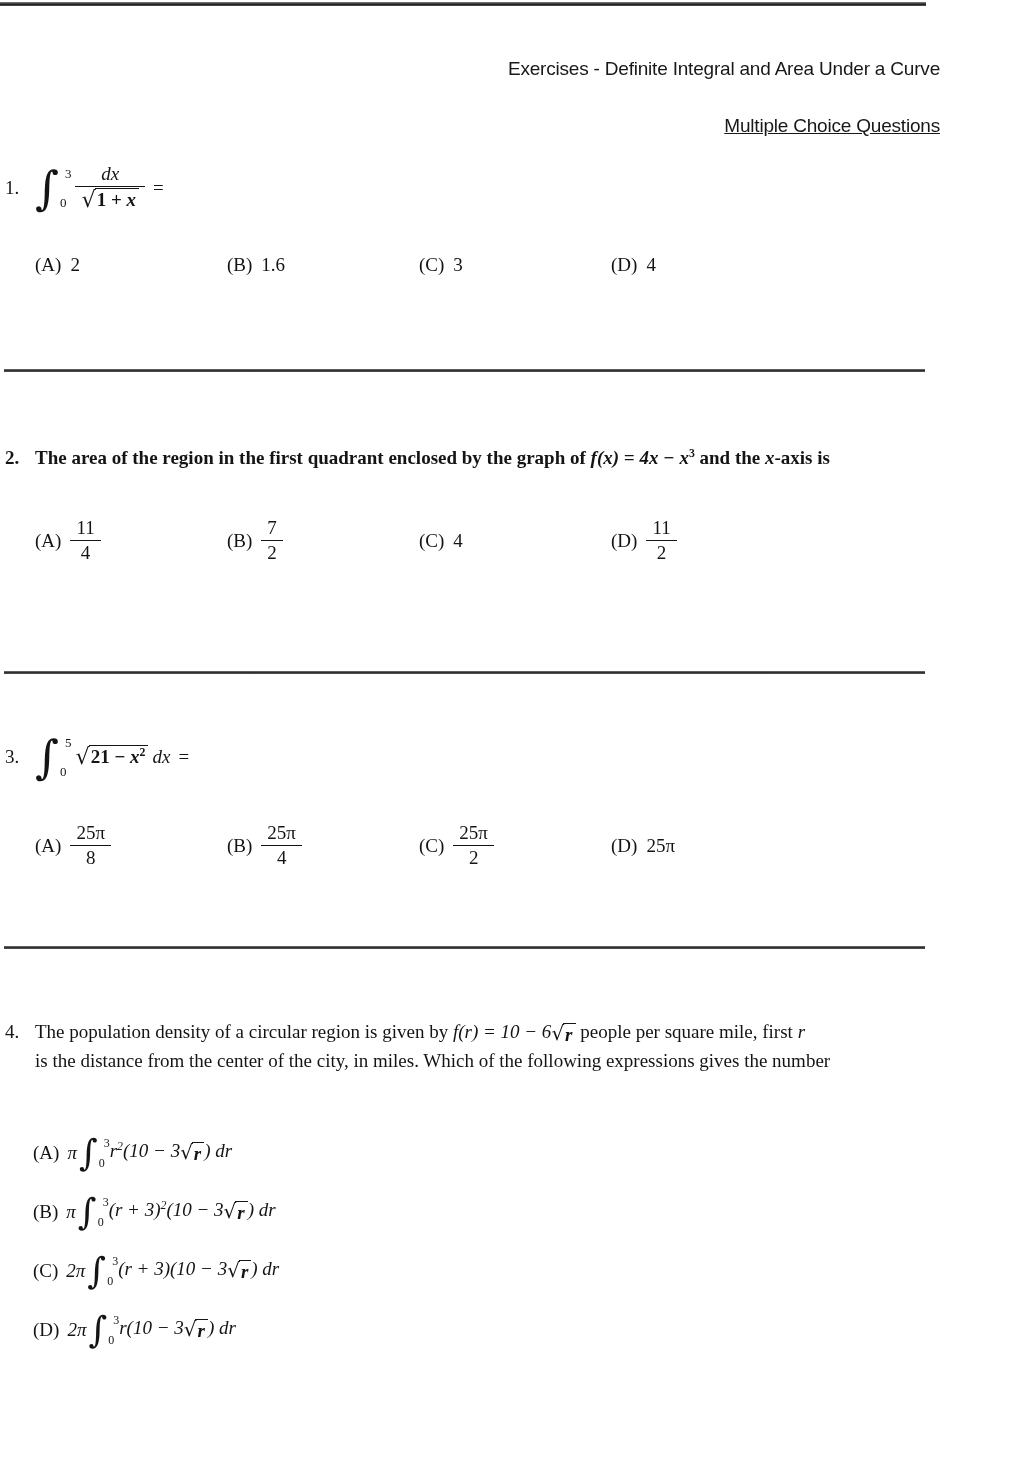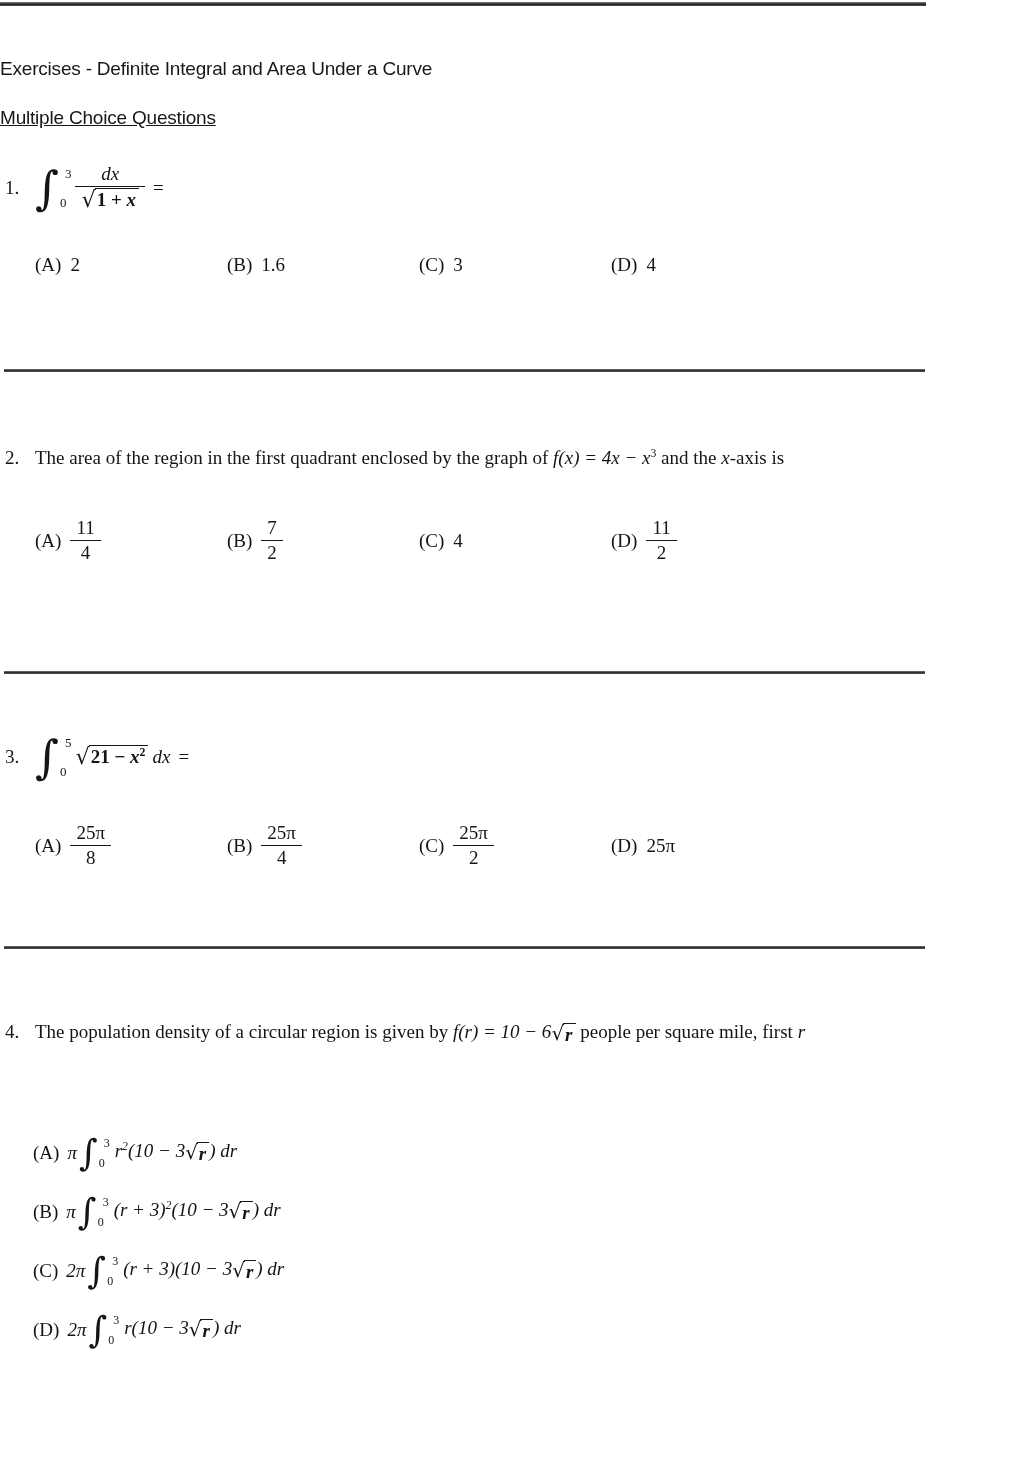--- a/index.html
+++ b/index.html
@@ -15,24 +15,24 @@
     background:linear-gradient(#8a8a8a,#1c1c1c 55%,#555);
   }
   .rule {
     position:absolute; left:4px; width:921px; height:3px;
     background:linear-gradient(#777,#222 60%,#666);
   }
   .rule1 { top:369px; }
   .rule2 { top:671px; }
   .rule3 { top:946px; }
 
-  .title-block { position:absolute; left:0; width:940px; text-align:left;
+  .title-block { position:absolute; left:0; width:940px; text-align:right;
     font-family:"Liberation Sans","DejaVu Sans",sans-serif; color:#181818; }
   .doc-title { top:58px; font-size:19px; letter-spacing:-0.2px; }
-  .doc-subtitle { top:107px; font-size:19px; letter-spacing:-0.2px; text-decoration:underline; }
+  .doc-subtitle { top:115px; font-size:19px; letter-spacing:-0.2px; text-decoration:underline; }
 
   .qnum { display:inline-block; width:30px; }
   .mi { font-style:italic; }
   sup.s { font-size:0.62em; vertical-align:super; line-height:0; font-style:inherit; }
 
   
   .int { display:inline-flex; align-items:center; }
   .int-sign { font-family:"DejaVu Serif","DejaVu Sans",serif; font-size:46px; line-height:0.92; }
   .int-lims { display:inline-flex; flex-direction:column; justify-content:space-between;
     height:48px; font-size:13px; margin-left:1px; line-height:1; }
@@ -51,38 +51,38 @@
   .rad-sign { font-family:"DejaVu Serif",serif; font-size:1.18em; line-height:1.02; margin-right:-1px; }
   .radicand { border-top:1.5px solid #141414; line-height:1.2; padding:0 3px 0 2px;font-weight:bold; }
   .sqrt-inline { vertical-align:-2px; }
   .sqrt-inline .rad-sign { font-size:1.05em; }
 
   
   .stem-flex { position:absolute; left:5px; display:flex; align-items:center; }
   .q1-stem { top:163px; }
   .q3-stem { top:733px; }
   .stem-text { position:absolute; left:5px; width:930px; white-space:nowrap; }
-  .q2-stem { top:447px; }
+  .q2-stem { top:447px;font-weight:bold; }
   .q4-stem { top:1018px; width:925px; white-space:normal; line-height:27.5px; }
   .q4-line2, .q4-line3 { display:block; margin-left:30px; }
 
   
   .opt-row { position:absolute; left:35px; display:flex; }
   .opt-cell { width:192px; display:flex; align-items:center; }
   .opt-cell .lbl { margin-right:9px; }
   .q1-opts { top:254px; }
   .q2-opts { top:517px; }
   .q3-opts { top:822px; }
 
   
   .q4-opts { position:absolute; left:33px; top:1129px; }
   .q4row { display:flex; align-items:center; height:48px; margin-bottom:11px; }
   .q4row .lbl { margin-right:8px; }
   .q4row .coeff { font-style:italic; margin-right:2px; }
-  .expr { font-style:italic; margin-left:5px; white-space:nowrap; }
+  .expr { font-style:italic; white-space:nowrap; }
   .eq { margin-left:8px; }
   .gap-l { margin-left:4px; }
 </style>
 </head>
 <body>
 
 <div class="topline"></div>
 
 <div class="title-block doc-title">Exercises - Definite Integral and Area Under a Curve</div>
 <div class="title-block doc-subtitle">Multiple Choice Questions</div>
@@ -208,20 +208,21 @@
   </span>
 </div>
 
 <div class="rule rule3"></div>
 
 <div class="stem-text q4-stem">
   <span class="qnum">4.</span><span>The population density of a circular region is given by </span><span class="mi">f(r) = 10 − 6</span><span class="sqrt sqrt-inline">
       <span class="rad-sign">√</span>
       <span class="radicand mi">r</span>
     </span><span> people per square mile, first </span><span class="mi">r</span>
+  <span class="q4-line2">is the distance from the center of the city, in miles. Which of the following expressions gives the number</span>
 </div>
 
 <div class="q4-opts">
 
   <div class="q4row">
     <span class="lbl">(A)</span>
     <span class="coeff">π</span>
     <span class="int int-sm">
       <span class="int-sign">∫</span>
       <span class="int-lims">

